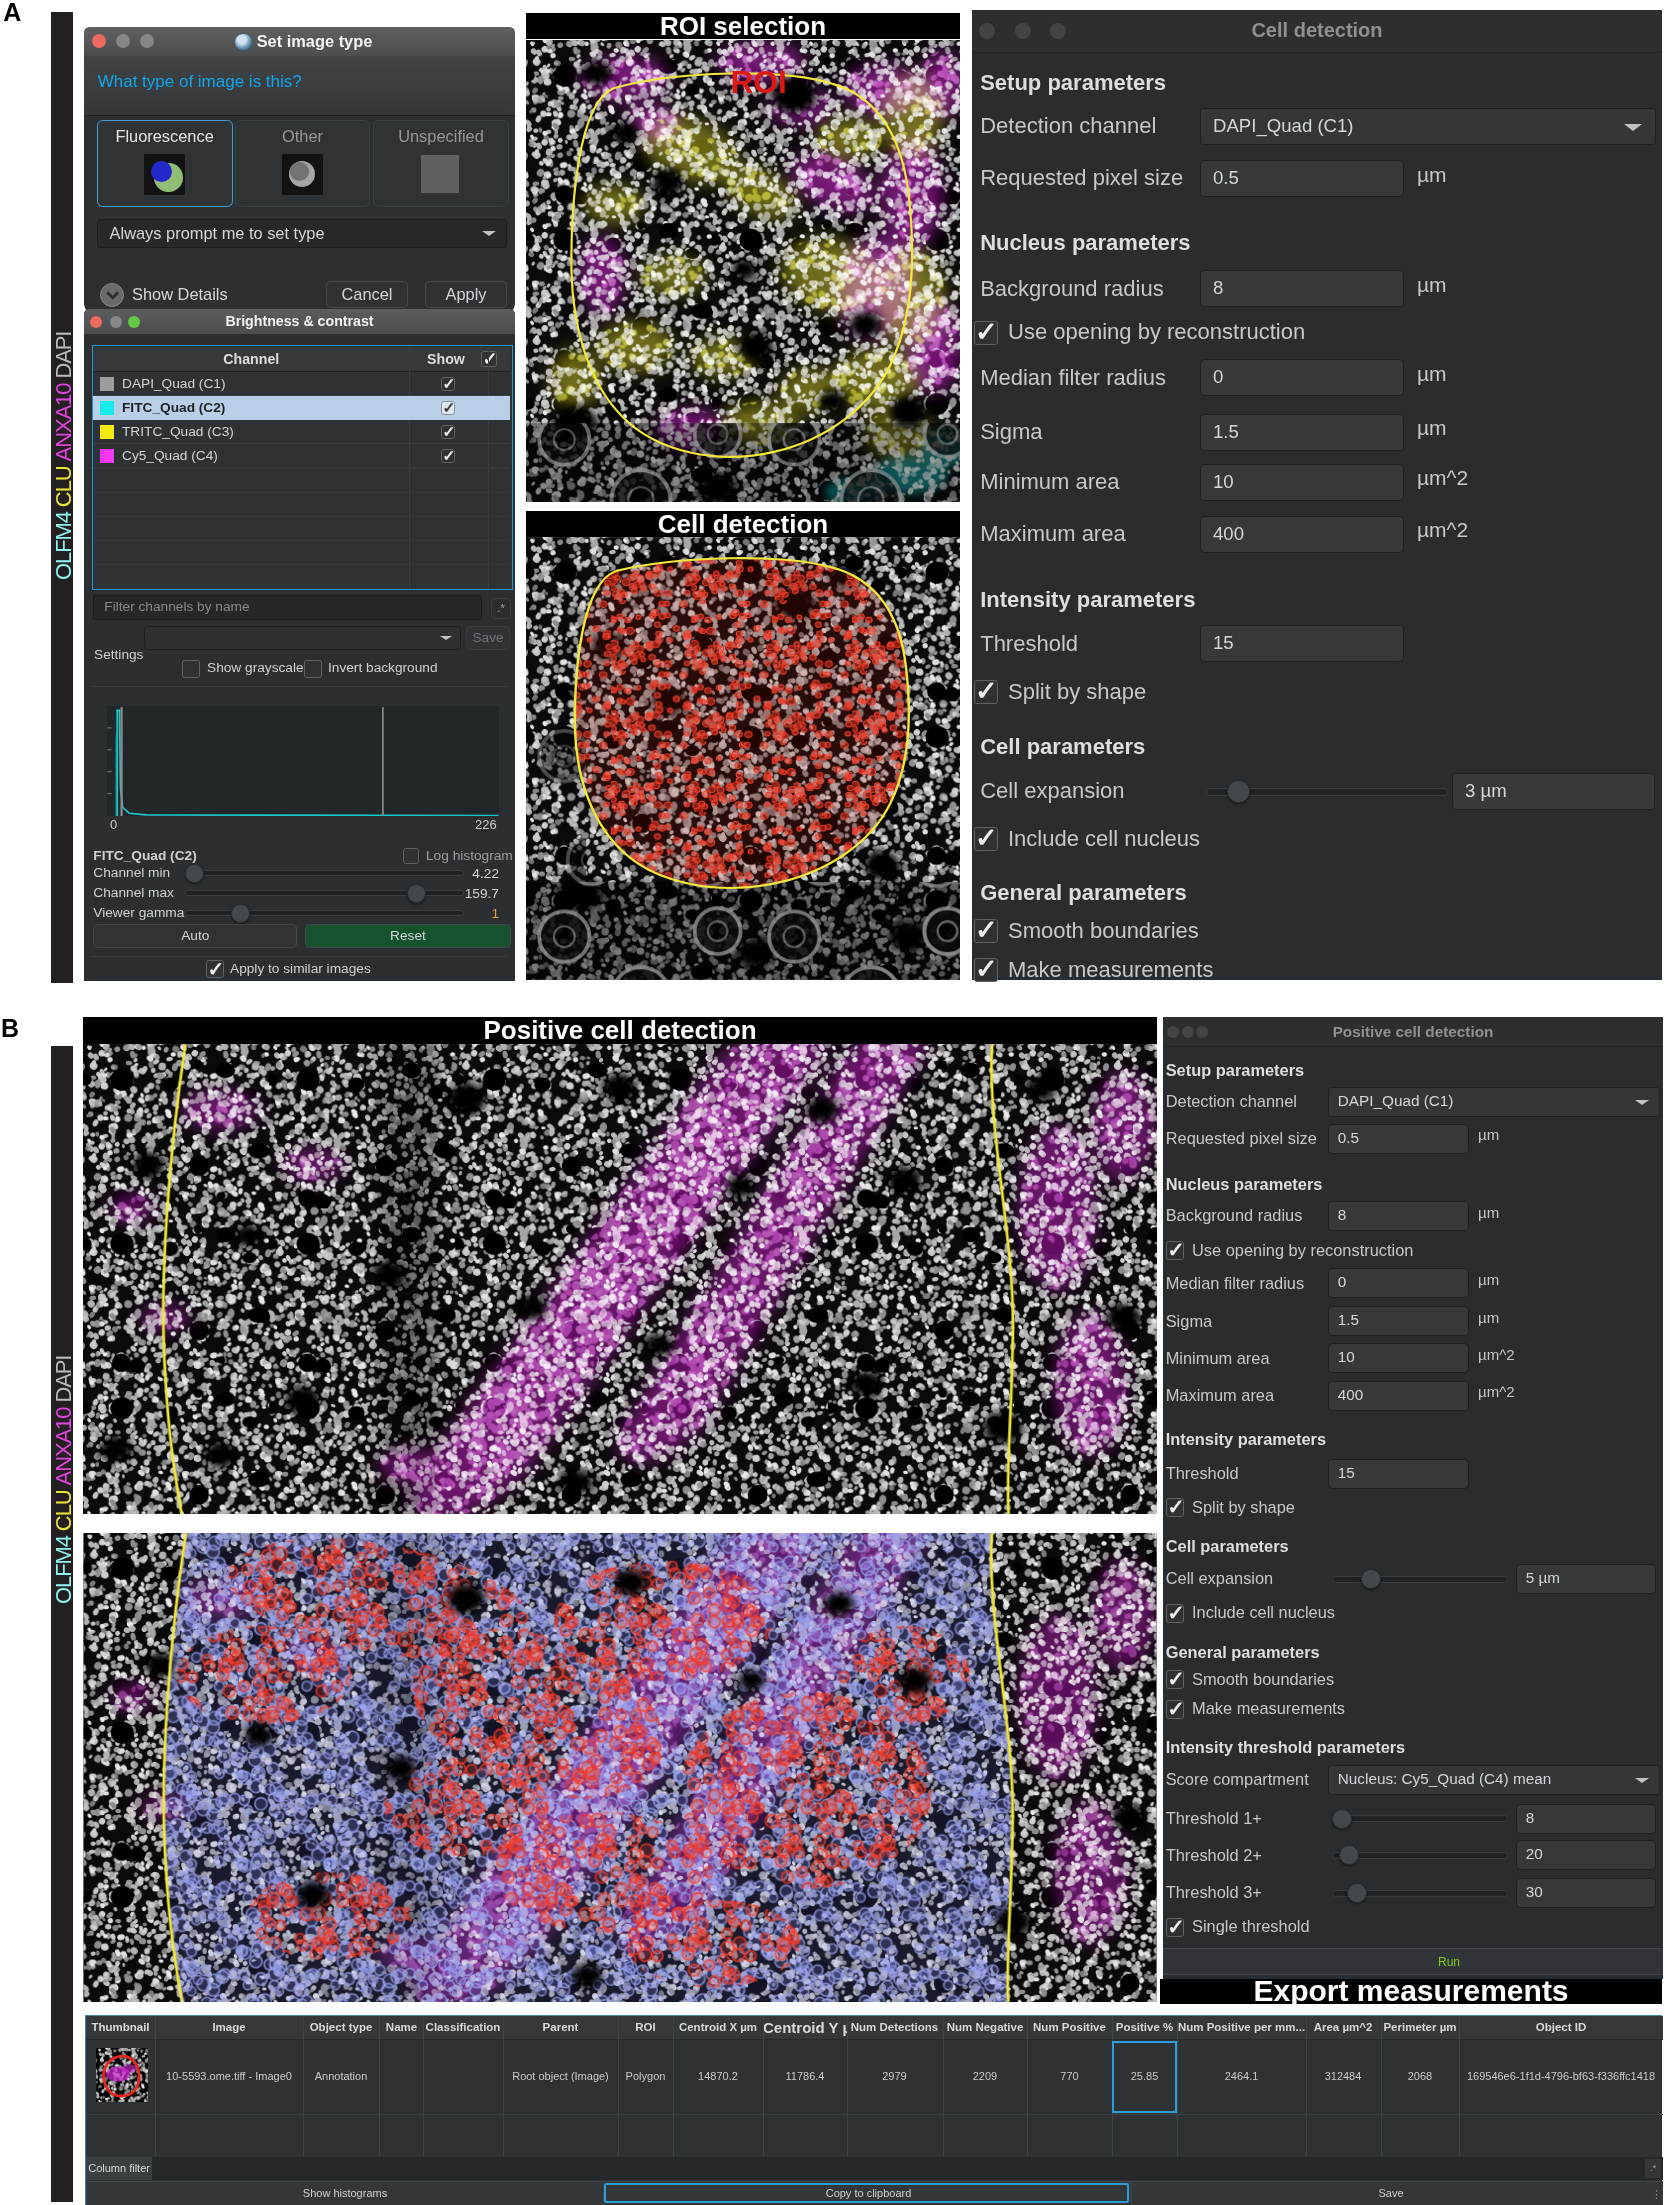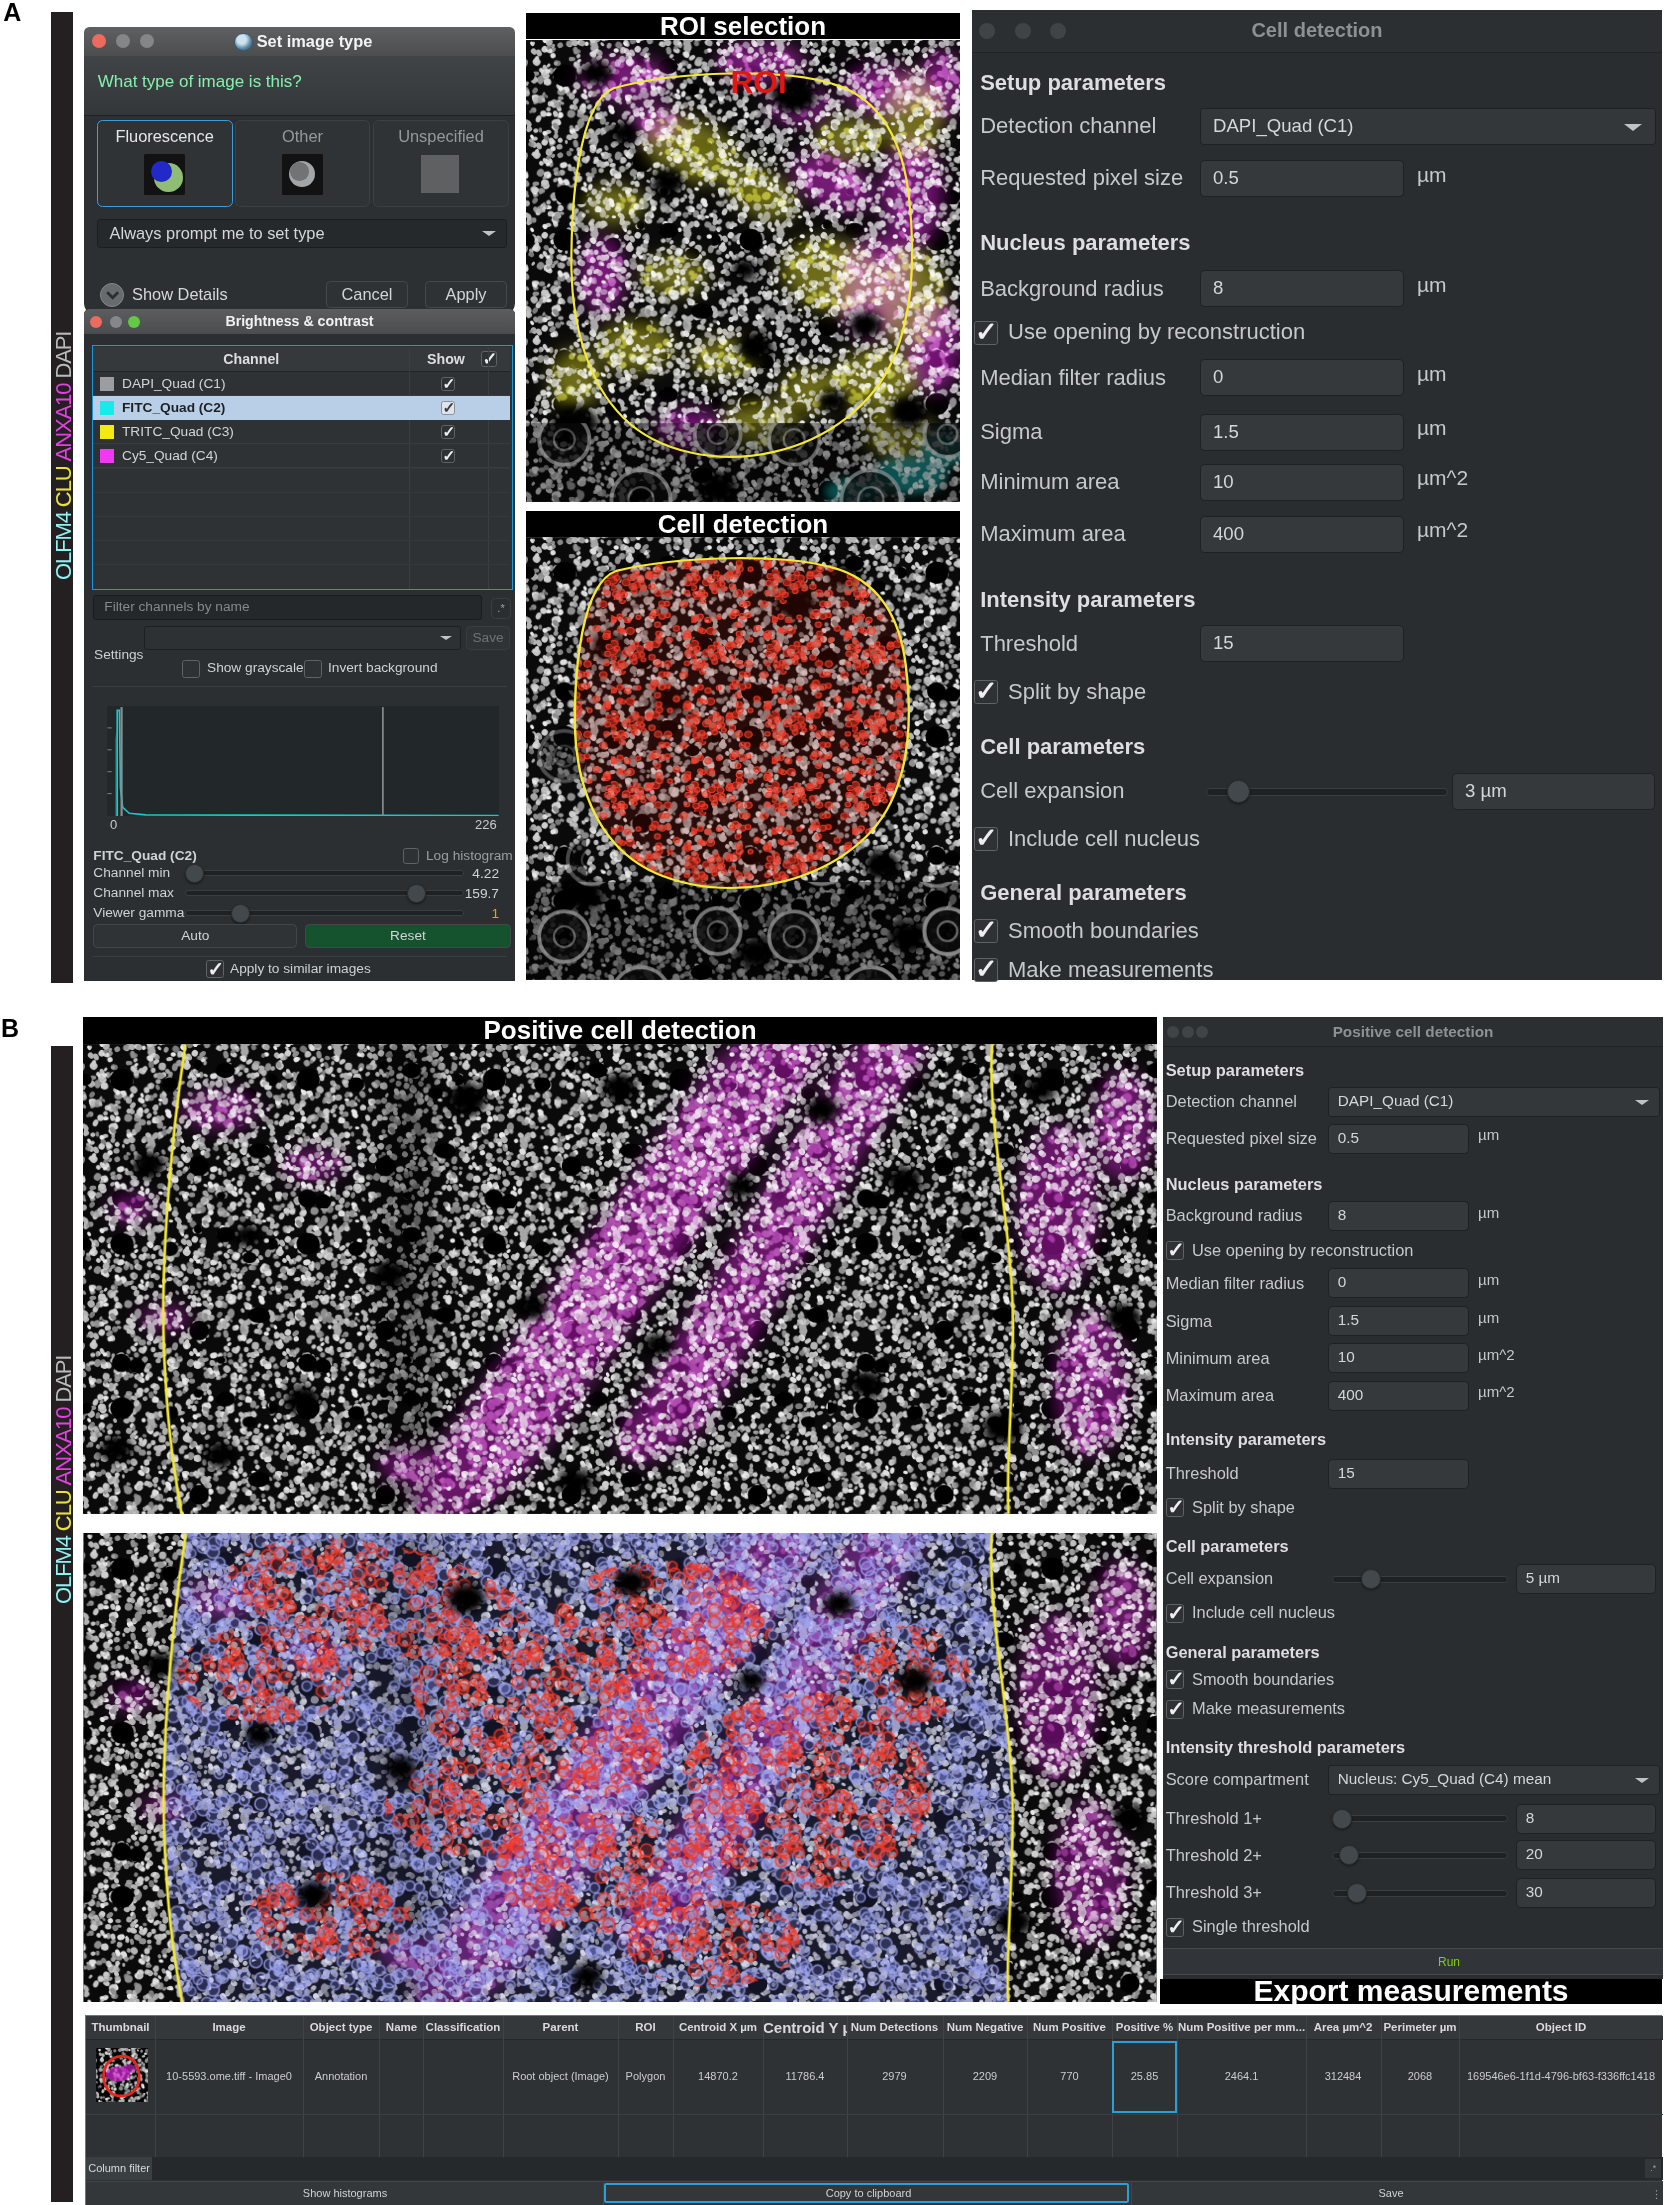--- a/index.html
+++ b/index.html
@@ -689,21 +689,21 @@
     <div style="position:absolute;left:-0.5px;top:272px;height:296px;writing-mode:vertical-rl;transform:rotate(180deg);font-size:22px;font-weight:400;letter-spacing:-1.1px;white-space:nowrap"><span style="color:#8ef2f2">OLFM4</span> <span style="color:#e8e23a">CLU</span> <span style="color:#e242e2">ANXA10</span> <span style="color:#b9babc">DAPI</span></div>
   </div>
 <div style="position:absolute;left:84px;top:27px;width:431px;height:288px;background:#2c3032;border-radius:12px">
     <div style="position:absolute;left:0;top:0;width:431px;height:29px;background:linear-gradient(#5e6062,#4b4d4f);border-radius:5.5px 5.5px 0 0"></div>
     <div style="position:absolute;left:8.2px;top:7.1px;width:14.2px;height:14.2px;border-radius:50%;background:#ed6a5f"></div>
     <div style="position:absolute;left:32px;top:7.1px;width:14.2px;height:14.2px;border-radius:50%;background:#848688"></div>
     <div style="position:absolute;left:56px;top:7.1px;width:14.2px;height:14.2px;border-radius:50%;background:#848688"></div>
     <div style="position:absolute;left:150px;top:5.5px;width:18.6px;height:18.6px;border-radius:50%;background:radial-gradient(circle at 40% 35%,#cfe3ee 30%,#5b87a6 62%,#2e4f66 100%);border:1.1px solid #3a5a72"></div>
     <div style="position:absolute;left:140px;top:2.2px;width:181px;height:24px;line-height:24px;font-size:16.4px;color:#f2f3f4;font-weight:700;text-align:center;white-space:nowrap;">Set image type</div>
     <div style="position:absolute;left:0;top:29px;width:431px;height:60px;background:linear-gradient(#404446,#33373a);border-bottom:1.6px solid #1e2123"></div>
-    <div style="position:absolute;left:13.7px;top:43px;height:23.6px;line-height:23.6px;font-size:17px;color:#86efac;font-weight:400;white-space:nowrap;">What type of image is this?</div>
+    <div style="position:absolute;left:13.7px;top:43px;height:23.6px;line-height:23.6px;font-size:17px;color:#0ea5e9;font-weight:400;white-space:nowrap;">What type of image is this?</div>
     <div style="position:absolute;left:12.6px;top:93px;width:136px;height:87px;background:#2f3336;border:1.6px solid #3e9ed8;border-radius:5.5px"></div>
     <div style="position:absolute;left:12.6px;top:97px;width:136px;height:24px;line-height:24px;font-size:16.4px;color:#e4e6e8;font-weight:400;text-align:center;white-space:nowrap;">Fluorescence</div>
     <div style="position:absolute;left:60px;top:127px;width:41px;height:41px;background:#121212;border-radius:1.6px"></div>
     <div style="position:absolute;left:70px;top:136px;width:28.5px;height:28.5px;border-radius:50%;background:#90bd75"></div>
     <div style="position:absolute;left:67px;top:134px;width:21px;height:21px;border-radius:50%;background:#2328c8"></div>
     <div style="position:absolute;left:151px;top:93px;width:135px;height:87px;background:#2f3336;border:1.1px solid #3b4043;border-radius:5.5px"></div>
     <div style="position:absolute;left:151px;top:97px;width:135px;height:24px;line-height:24px;font-size:16.4px;color:#96999b;font-weight:400;text-align:center;white-space:nowrap;">Other</div>
     <div style="position:absolute;left:198px;top:127px;width:41px;height:41px;background:#121212;border-radius:1.6px"></div>
     <div style="position:absolute;left:205px;top:134px;width:26px;height:26px;border-radius:50%;background:#a3a5a7"></div>
     <div style="position:absolute;left:206px;top:135px;width:18.6px;height:18.6px;border-radius:50%;background:#717375"></div>

